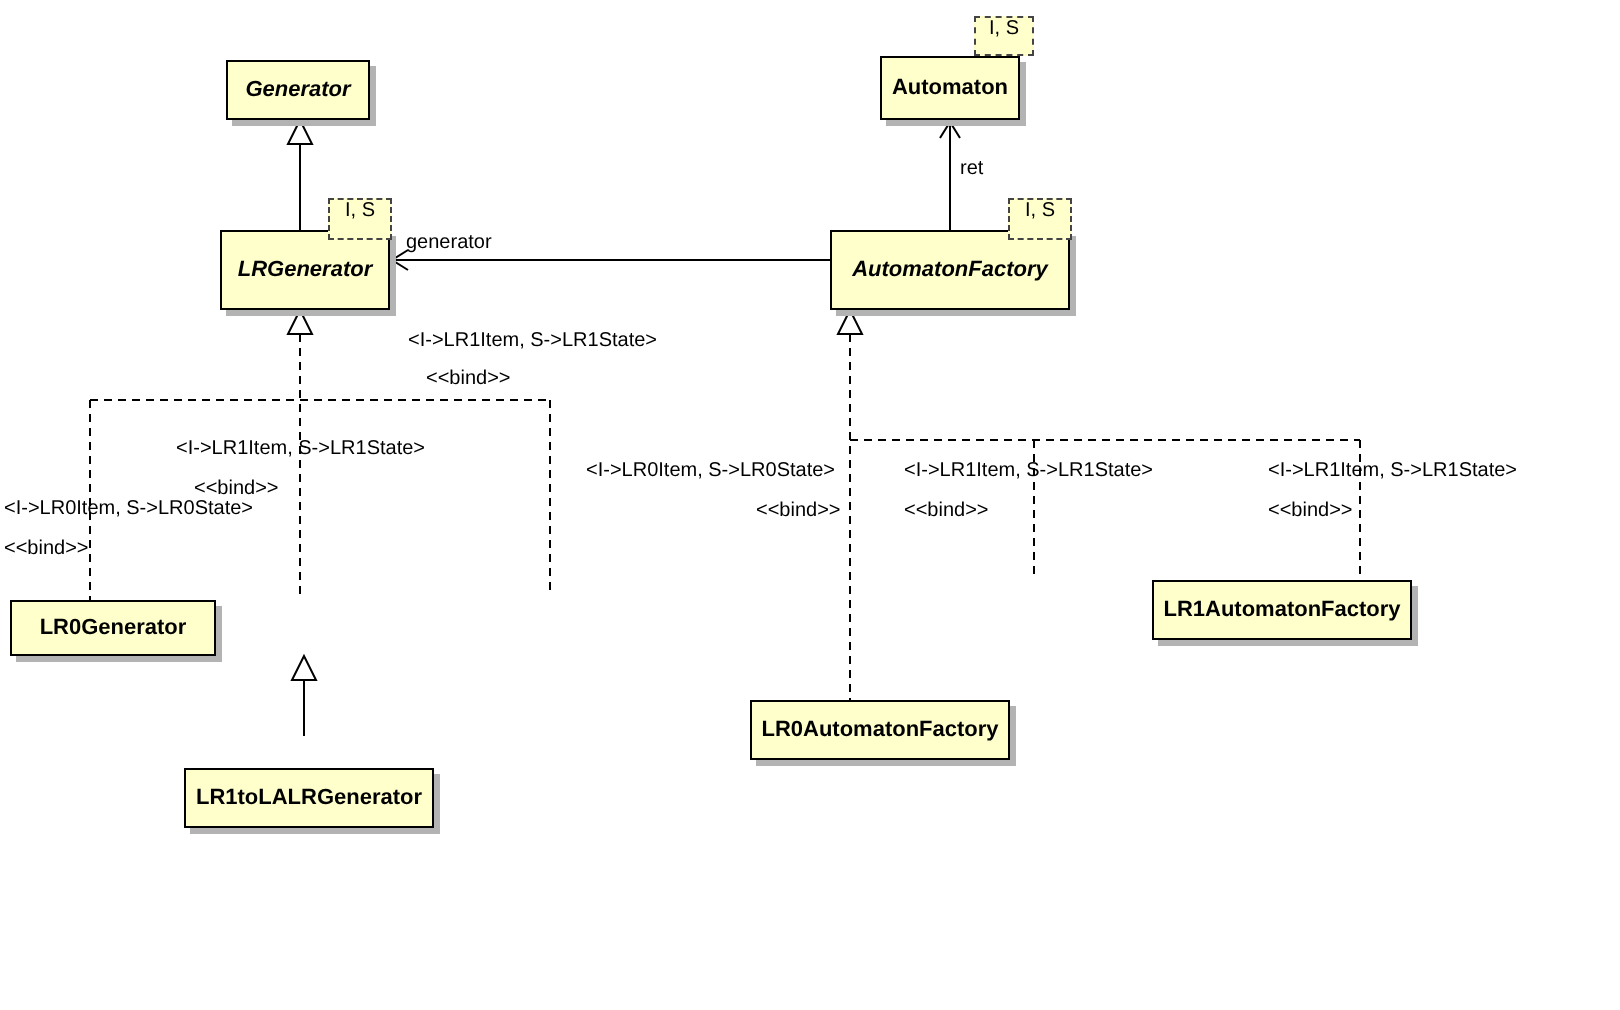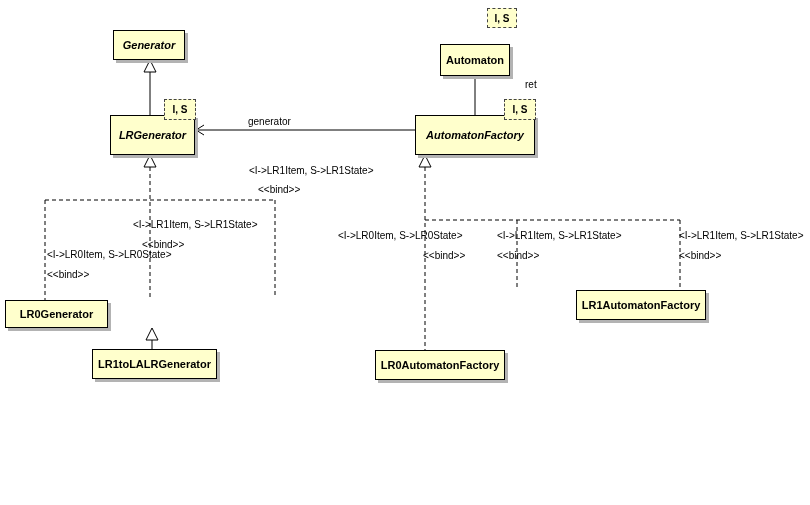--- a/index.html
+++ b/index.html
@@ -10,24 +10,24 @@
   svg.edges{position:absolute;left:0;top:0;z-index:1;}
   .uml-class{
     position:absolute;background:#FFFFCC;border:1px solid #000;
     box-shadow:3px 3px 0 #b3b3b3;display:flex;align-items:center;justify-content:center;
     box-sizing:border-box;z-index:2;
   }
   .uml-class .cls-label{font-size:11px;font-weight:bold;color:#000;white-space:nowrap;padding:0 4px;}
   .uml-class.abstract .cls-label{font-style:italic;}
   .tpl-box{
     position:absolute;background:#FFFFCC;border:1px dashed #444;
-    display:flex;align-items:center;justify-content:center;box-sizing:border-box;z-index:5;font-weight:bold;
+    display:flex;justify-content:center;box-sizing:border-box;z-index:5;
   }
   .tpl-box .tpl-label{font-size:10px;color:#000;white-space:nowrap;}
-  .edge-label{position:absolute;font-size:10px;color:#000;white-space:nowrap;z-index:3;margin-left:45px;}
+  .edge-label{position:absolute;font-size:10px;color:#000;white-space:nowrap;z-index:3;}
 </style>
 </head>
 <body>
 
 <div id="canvas">
 
   <svg class="edges" width="810" height="505" viewBox="0 0 810 505">
     <g stroke="#000" fill="none" stroke-width="1">
 
       <g>
@@ -69,39 +69,39 @@
           <line x1="680" y1="220" x2="680" y2="290"></line>
         </g>
       </g>
     </g>
   </svg>
 
   <div class="uml-class abstract" style="left:113px;top:30px;width:72px;height:30px">
     <span class="cls-label">Generator</span>
   </div>
 
-  <div class="uml-class" style="left:440px;top:44px;width:70px;height:32px">
+  <div class="uml-class" style="left:440px;top:28px;width:70px;height:32px">
     <span class="cls-label">Automaton</span>
   </div>
 
   <div class="uml-class abstract" style="left:415px;top:115px;width:120px;height:40px">
     <span class="cls-label">AutomatonFactory</span>
   </div>
 
   <div class="uml-class abstract" style="left:110px;top:115px;width:85px;height:40px">
     <span class="cls-label">LRGenerator</span>
   </div>
 
   <div class="uml-class" style="left:5px;top:300px;width:103px;height:28px">
     <span class="cls-label">LR0Generator</span>
   </div>
 
 
 
-  <div class="uml-class" style="left:92px;top:349px;width:125px;height:30px">
+  <div class="uml-class" style="left:92px;top:384px;width:125px;height:30px">
     <span class="cls-label">LR1toLALRGenerator</span>
   </div>
 
   <div class="uml-class" style="left:375px;top:350px;width:130px;height:30px">
     <span class="cls-label">LR0AutomatonFactory</span>
   </div>
 
 
   <div class="uml-class" style="left:576px;top:290px;width:130px;height:30px">
     <span class="cls-label">LR1AutomatonFactory</span>

